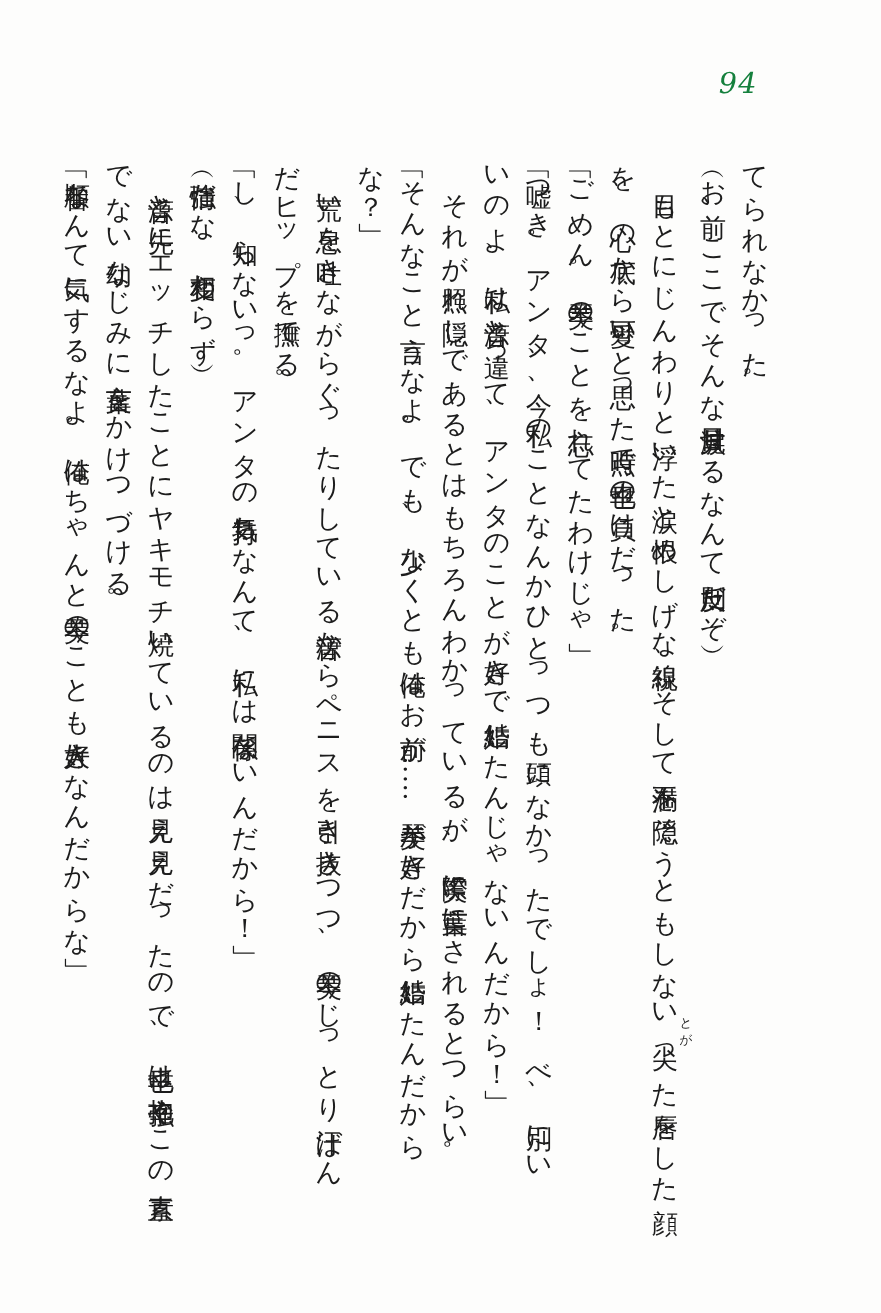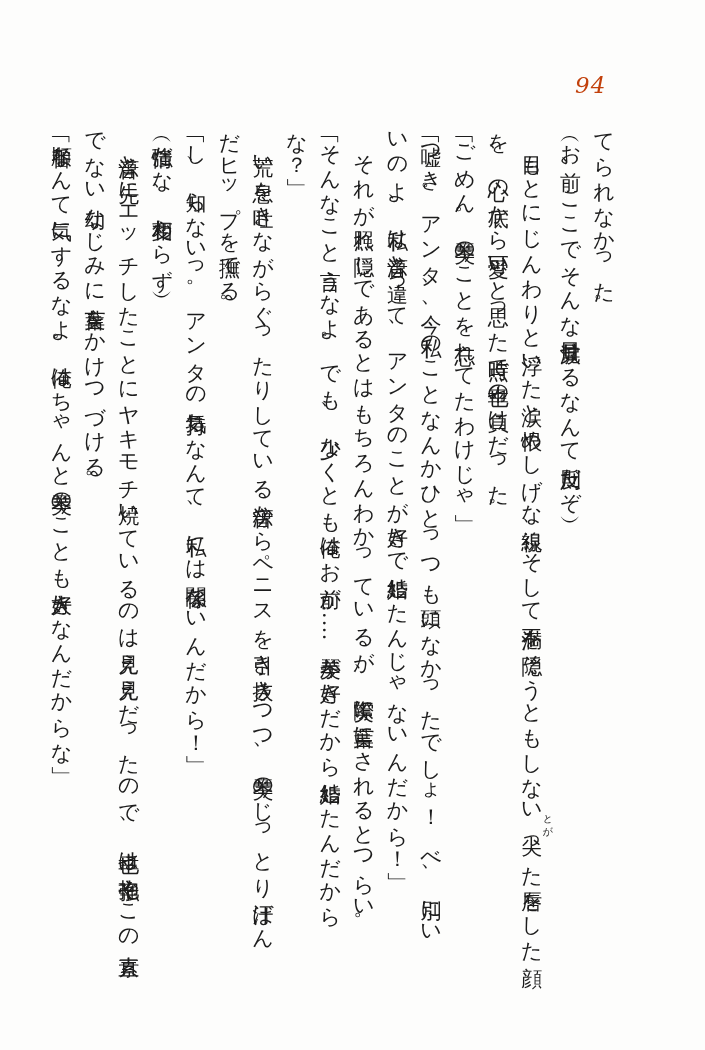--- a/index.html
+++ b/index.html
@@ -12,26 +12,26 @@
     width: 705px;
     height: 1050px;
     margin: 0 auto;
     background: #fdfdfc;
     overflow: hidden;
     font-family: "DejaVu Serif", "Liberation Serif", serif;
     color: #1c1c1c;
   }
   .page-number {
     position: absolute;
-    top: 72px;
+    top: 54px;
     left: 575px;
     font-size: 23px;
     font-style: italic;
     letter-spacing: 1px;
-    color: #c2410c;
+    color: #15803d;
   }
   .text-block {
     position: absolute;
     top: 118px;
     left: 48px;
     width: 572px;
     height: 836px;
     writing-mode: vertical-rl;
     -webkit-writing-mode: vertical-rl;
     text-orientation: mixed;

